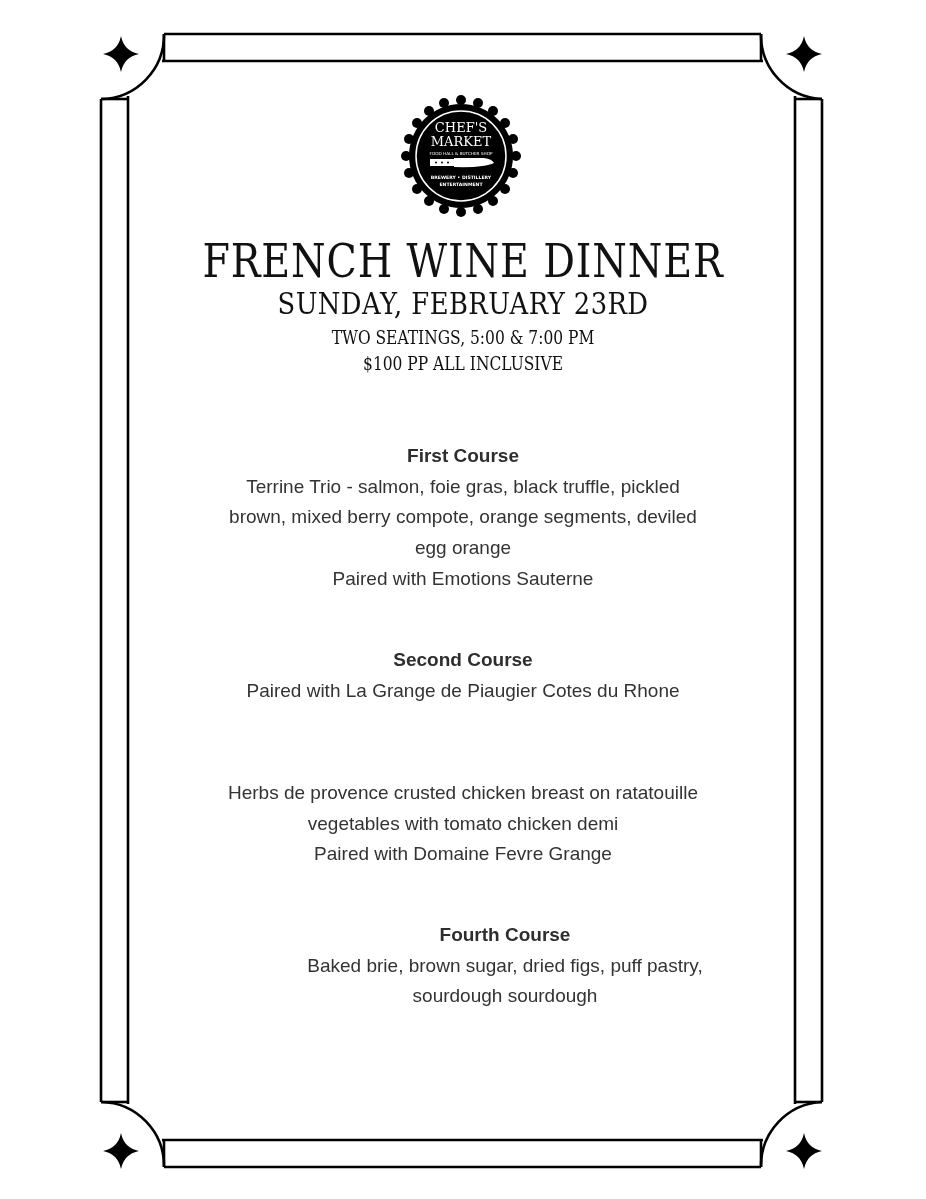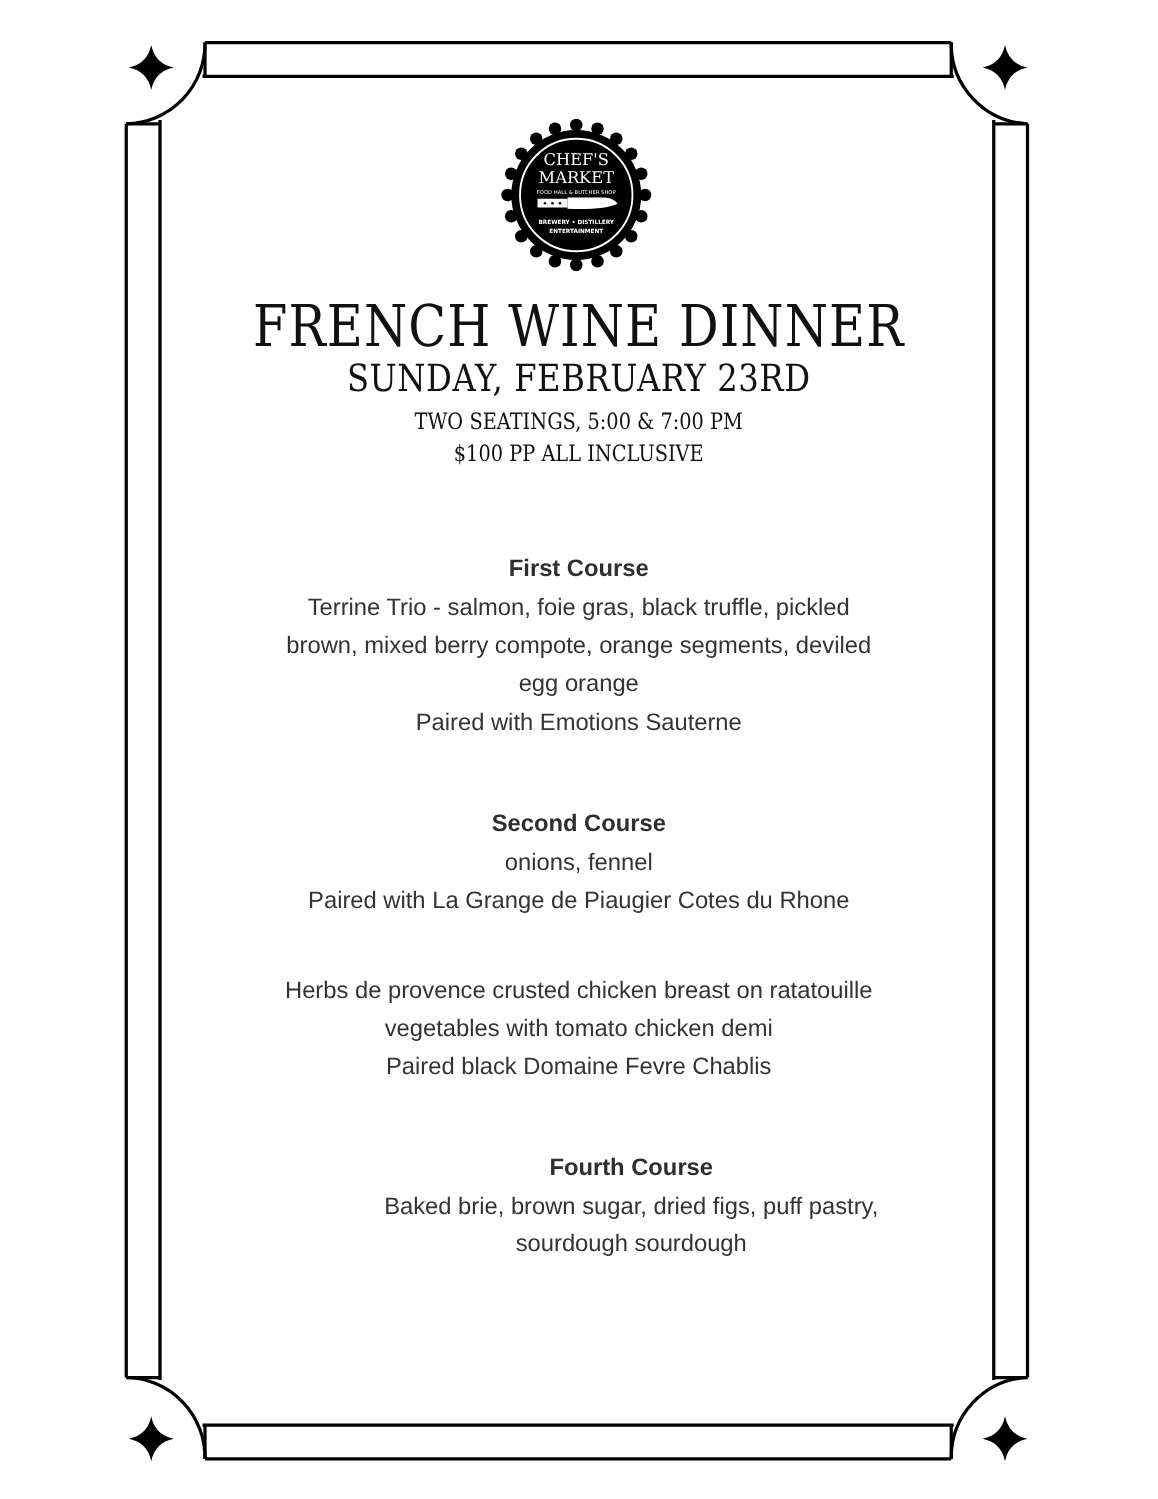--- a/index.html
+++ b/index.html
@@ -104,27 +104,26 @@
 <div class="course" style="top:441px;">
   <span class="course-line course-title">First Course</span>
   <span class="course-line">Terrine Trio - salmon, foie gras, black truffle, pickled</span>
   <span class="course-line">brown, mixed berry compote, orange segments, deviled</span>
   <span class="course-line">egg orange</span>
   <span class="course-line">Paired with Emotions Sauterne</span>
 </div>
 
 <div class="course" style="top:625px;margin-top:20px;">
   <span class="course-line course-title">Second Course</span>
-  <span class="course-line">onions, fennel</span>
   <span class="course-line">Paired with La Grange de Piaugier Cotes du Rhone</span>
 </div>
 
 <div class="course" style="top:778px;">
   <span class="course-line">Herbs de provence crusted chicken breast on ratatouille</span>
   <span class="course-line">vegetables with tomato chicken demi</span>
-  <span class="course-line">Paired black Domaine Fevre Chablis</span>
+  <span class="course-line">Paired with Domaine Fevre Grange</span>
 </div>
 
 <div class="course" style="top:920px;padding-left:42px;">
   <span class="course-line course-title">Fourth Course</span>
   <span class="course-line">Baked brie, brown sugar, dried figs, puff pastry,</span>
   <span class="course-line">sourdough sourdough</span>
 </div>
 
 </body></html>

